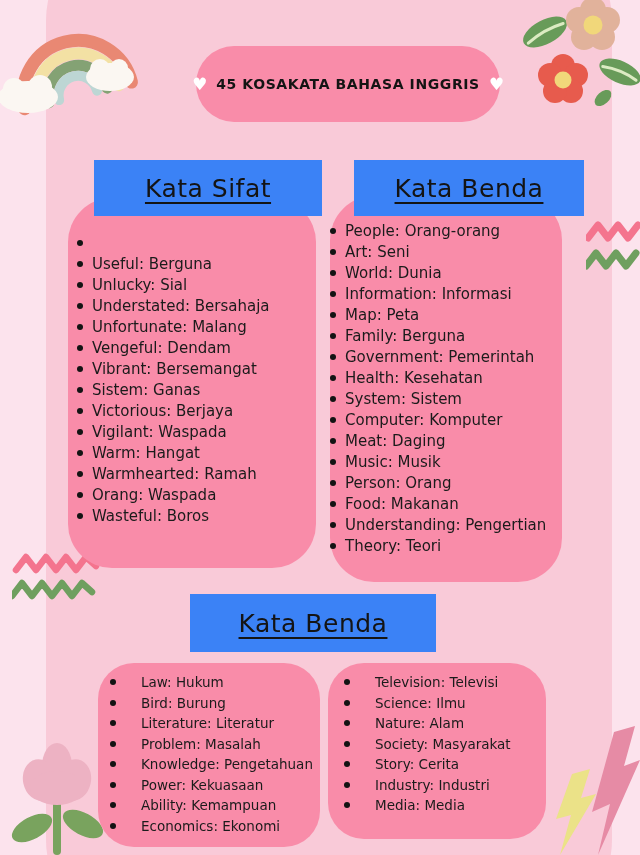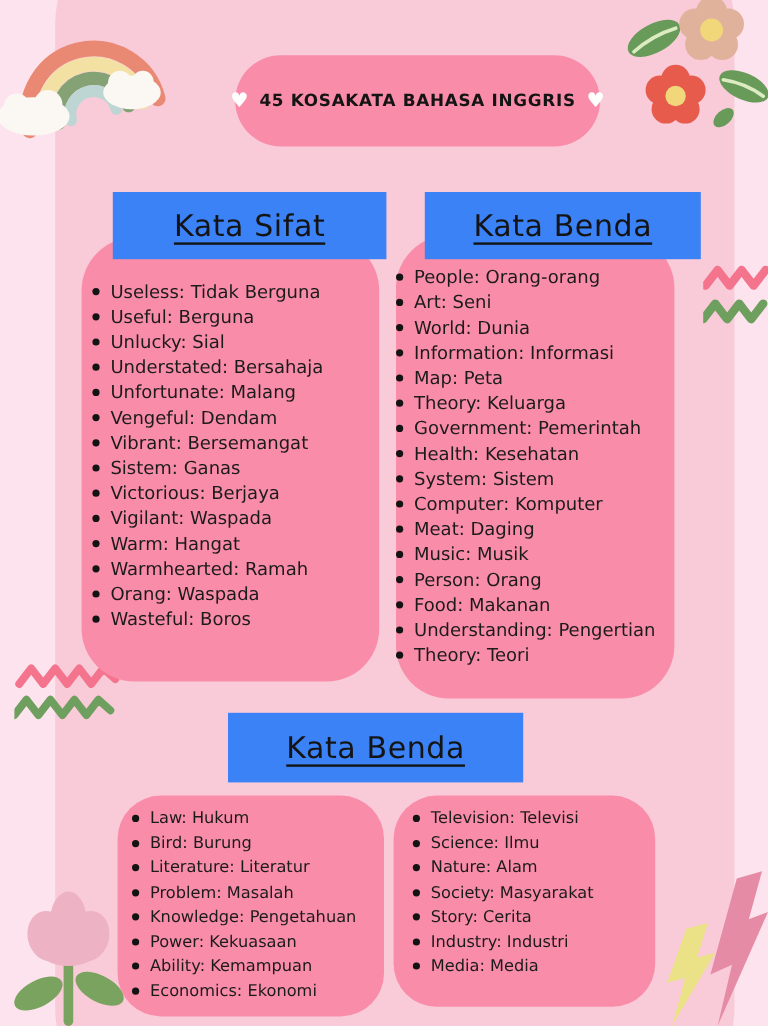--- a/index.html
+++ b/index.html
@@ -36,21 +36,21 @@
     display:flex; align-items:center; justify-content:center;
     font-size:25px; letter-spacing:0.5px;
     text-decoration:underline; text-decoration-thickness:1.5px; text-underline-offset:5px;
   }
   .hdr-adjectives { left:94px;  top:160px; width:228px; height:56px; }
   .hdr-nouns      { left:354px; top:160px; width:230px; height:56px; }
   .hdr-bottom     { left:190px; top:594px; width:246px; height:58px; }
 
   ul.vocab { list-style:none; }
   ul.vocab li { display:flex; align-items:center; height:21px; }
-  .card-bl ul.vocab li, .card-br ul.vocab li { height:20.5px; }
+  .card-bl ul.vocab li, .card-br ul.vocab li { height:20.5px;gap:16px; }
   .dot { flex:0 0 auto; width:6px; height:6px; border-radius:50%; background:#131313; margin-right:9px; }
   .txt { color:#1b1b1b; font-size:15px; white-space:nowrap; }
   .card-bl .txt, .card-br .txt { font-size:13.5px; }
 </style>
 </head>
 <body>
 
 <div id="canvas">
 
   <div class="bg-inner"></div>
@@ -133,21 +133,20 @@
     <span class="title-heart">♥</span>
     <span class="title-text">45 KOSAKATA BAHASA INGGRIS</span>
     <span class="title-heart">♥</span>
   </div>
 
   <div class="card card-adjectives">
     <ul class="vocab">
 
         <li>
           <span class="dot"></span>
-          <span class="txt">Useless: Tidak Berguna</span>
         </li>
 
         <li>
           <span class="dot"></span>
           <span class="txt">Useful: Berguna</span>
         </li>
 
         <li>
           <span class="dot"></span>
           <span class="txt">Unlucky: Sial</span>
@@ -234,21 +233,21 @@
           <span class="txt">Information: Informasi</span>
         </li>
 
         <li>
           <span class="dot"></span>
           <span class="txt">Map: Peta</span>
         </li>
 
         <li>
           <span class="dot"></span>
-          <span class="txt">Theory: Keluarga</span>
+          <span class="txt">Family: Berguna</span>
         </li>
 
         <li>
           <span class="dot"></span>
           <span class="txt">Government: Pemerintah</span>
         </li>
 
         <li>
           <span class="dot"></span>
           <span class="txt">Health: Kesehatan</span>

